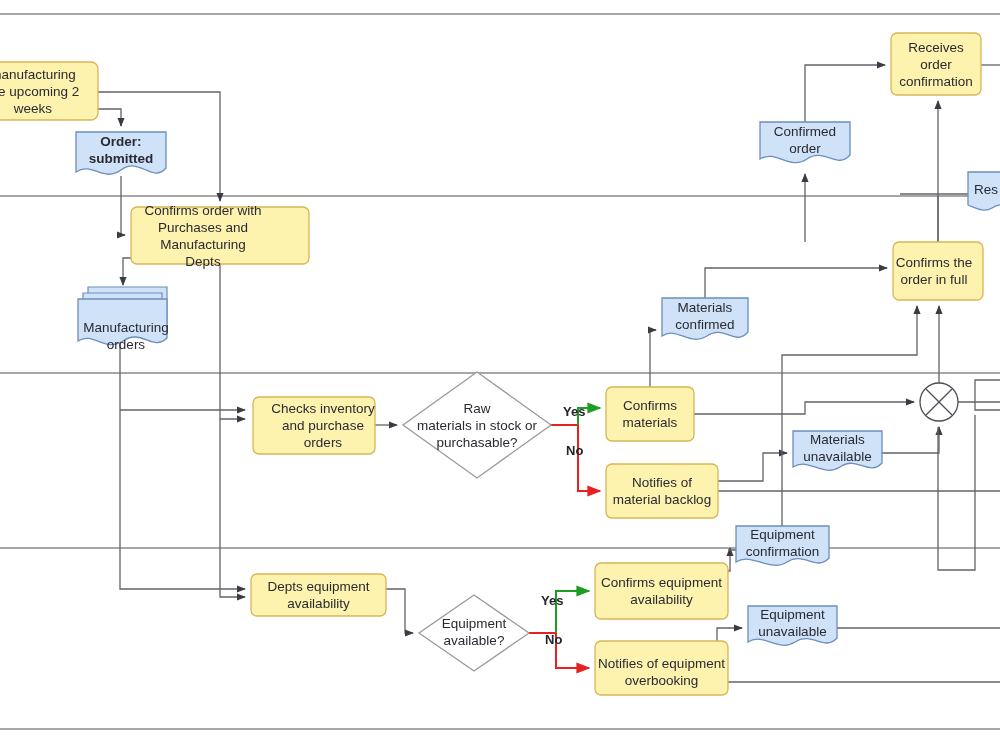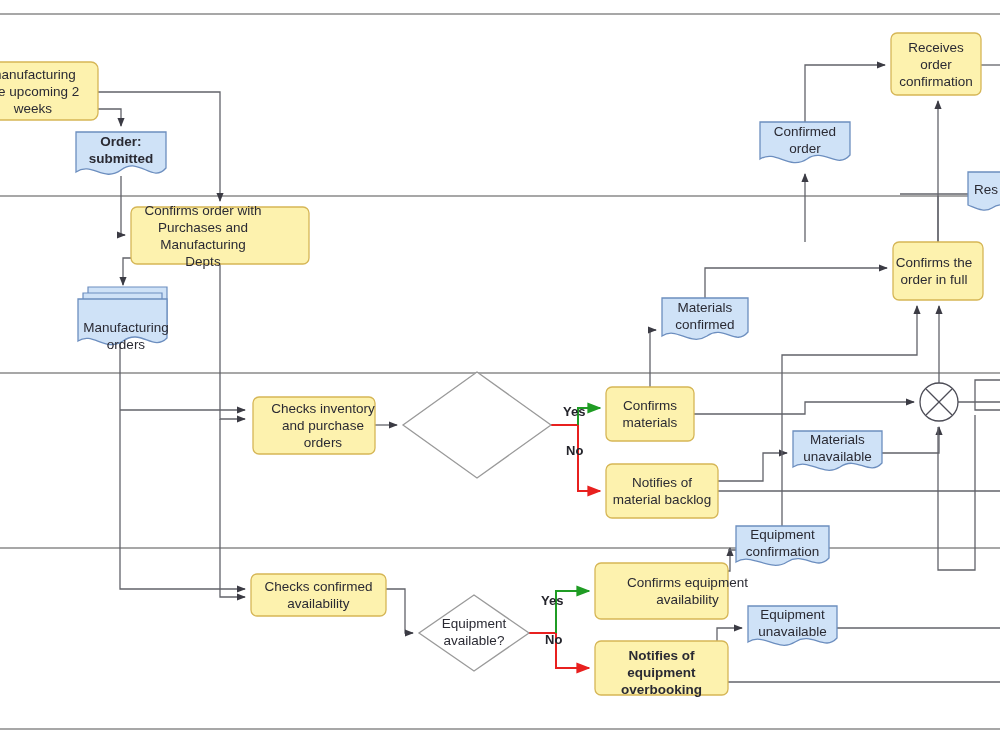--- a/index.html
+++ b/index.html
@@ -206,43 +206,46 @@
 Purchases and Manufacturing
 Depts</div>
 
   <div class="node-label" style="left:82px; top:316px; width:88px; height:40px;">Manufacturing
 orders</div>
 
   <div class="node-label" style="left:253px; top:397px; width:122px; height:57px;margin-left:9px;">Checks inventory
 and purchase
 orders</div>
 
+  <div class="node-label" style="left:391px; top:393px; width:172px; height:64px;">Raw
+materials in stock or
+purchasable?</div>
 
   <div class="node-label" style="left:606px; top:387px; width:88px; height:54px;">Confirms
 materials</div>
 
   <div class="node-label" style="left:606px; top:464px; width:112px; height:54px;">Notifies of
 material backlog</div>
 
   <div class="node-label" style="left:662px; top:296px; width:86px; height:40px;">Materials
 confirmed</div>
 
   <div class="node-label" style="left:793px; top:429px; width:89px; height:38px;">Materials
 unavailable</div>
 
-  <div class="node-label" style="left:251px; top:574px; width:135px; height:42px;">Checks confirmed
+  <div class="node-label" style="left:251px; top:574px; width:135px; height:42px;">Depts equipment
 availability</div>
 
   <div class="node-label" style="left:414px; top:611px; width:120px; height:42px;">Equipment
 available?</div>
 
-  <div class="node-label" style="left:595px; top:563px; width:133px; height:56px;margin-left:26px;">Confirms equipment
+  <div class="node-label" style="left:595px; top:563px; width:133px; height:56px;">Confirms equipment
 availability</div>
 
-  <div class="node-label" style="left:595px; top:641px; width:133px; height:62px;font-weight:bold;">Notifies of equipment
+  <div class="node-label" style="left:595px; top:641px; width:133px; height:62px;">Notifies of equipment
 overbooking</div>
 
   <div class="node-label" style="left:736px; top:524px; width:93px; height:38px;">Equipment
 confirmation</div>
 
   <div class="node-label" style="left:748px; top:604px; width:89px; height:38px;">Equipment
 unavailable</div>
 
   <div class="node-label" style="left:893px; top:242px; width:82px; height:58px;">Confirms the
 order in full</div>

